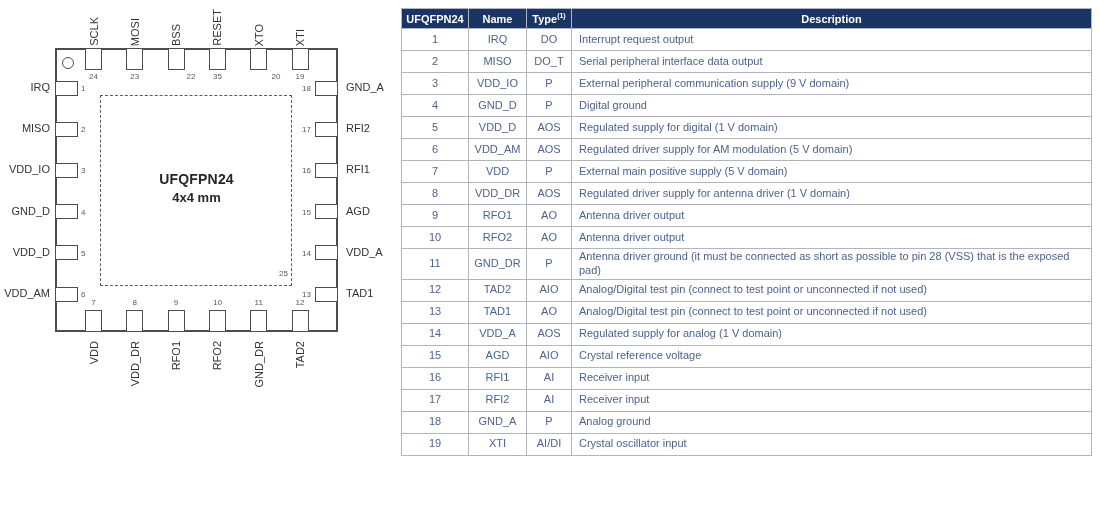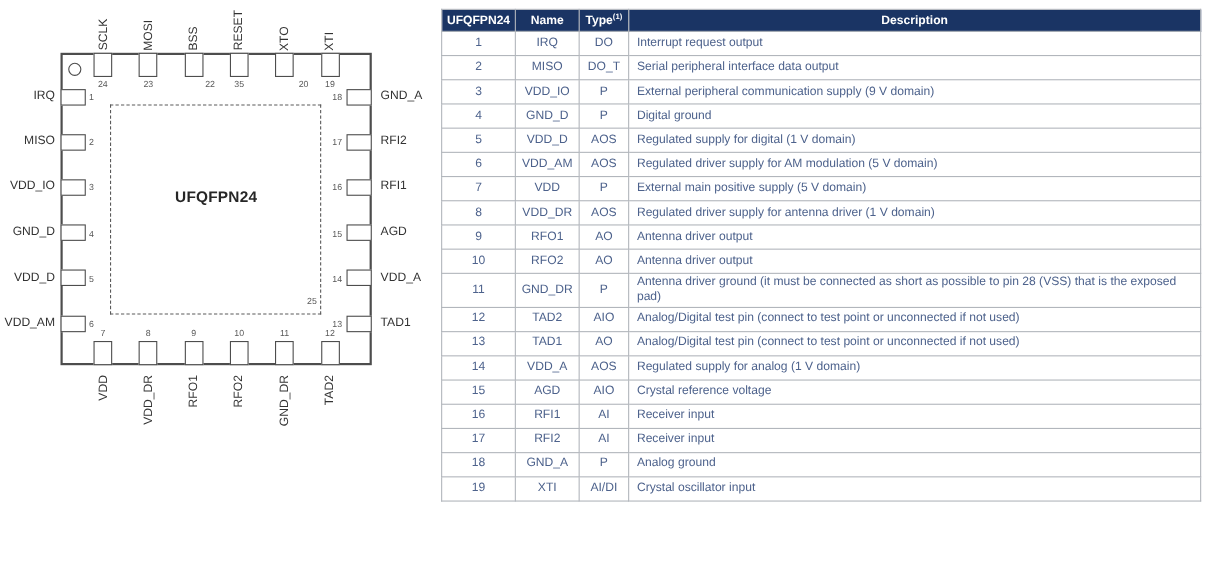--- a/index.html
+++ b/index.html
@@ -113,20 +113,21 @@
 <body>
 
 <div class="stage">
 
   <div class="diagram">
     <div class="chip-body" style="left:55px; top:48px; width:283px; height:284px;"></div>
     <div class="pin1-circle" style="left:62px; top:57px; width:12px; height:12px;"></div>
     <div class="epad" style="left:100px; top:95px; width:192px; height:191px;"></div>
     <div class="chip-title" style="left:55px; top:170px; width:283px;">
       <div class="l1">UFQFPN24</div>
+      <div class="l2">4x4 mm</div>
     </div>
     <div class="epad-num" style="left:258px; top:269px; width:30px;">25</div>
     <div id="pins">
         <div class="pin-rect" style="left: 85px; top: 48px; width: 17px; height: 22px;"></div>
         <div class="pin-num ctr" style="left: 81.5px; top: 72px; width: 24px;">24</div>
         <div class="vlabel" style="left: 86.5px; bottom: 469px;">SCLK</div>
         <div class="pin-rect" style="left: 126.3px; top: 48px; width: 17px; height: 22px;"></div>
         <div class="pin-num ctr" style="left: 122.8px; top: 72px; width: 24px;">23</div>
         <div class="vlabel" style="left: 127.8px; bottom: 469px;">MOSI</div>
         <div class="pin-rect" style="left: 167.6px; top: 48px; width: 17px; height: 22px;"></div>

